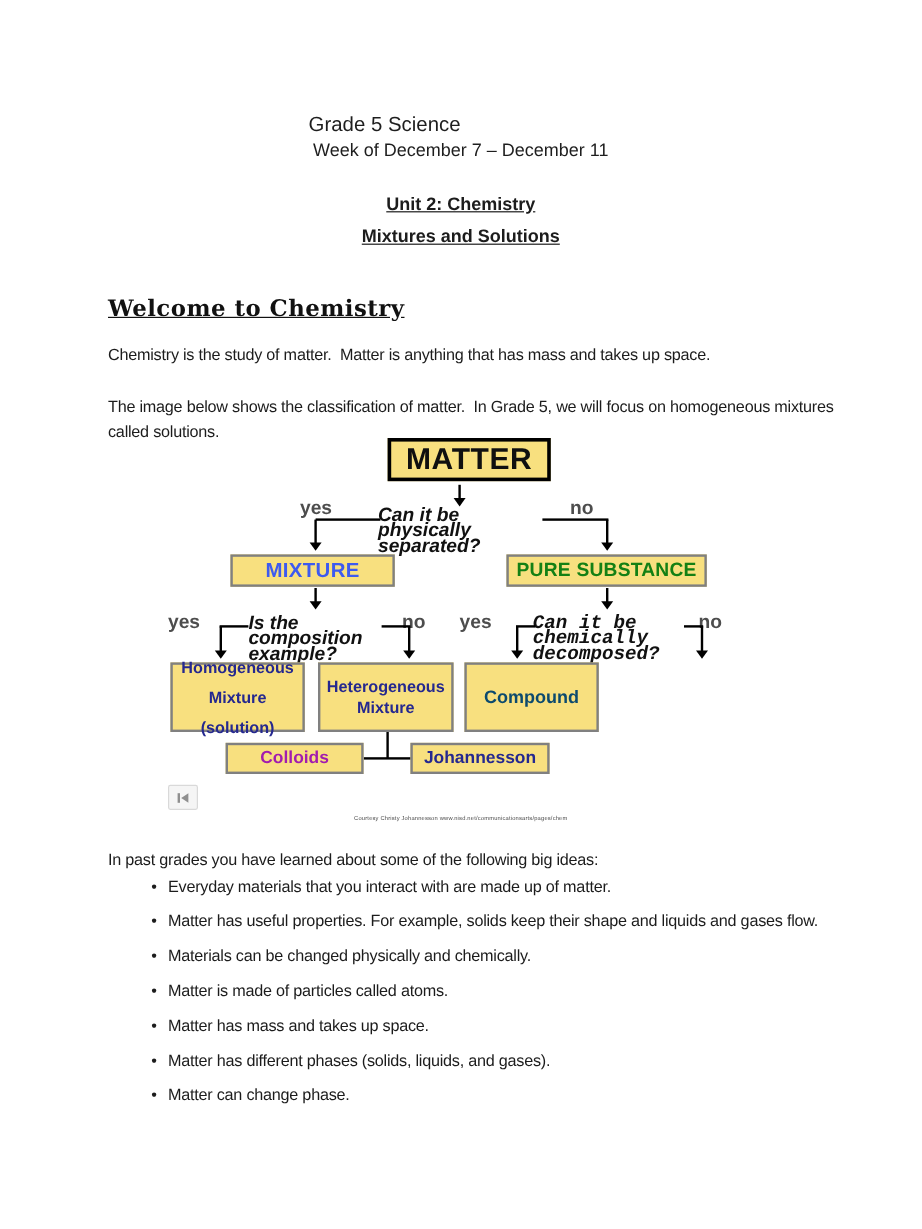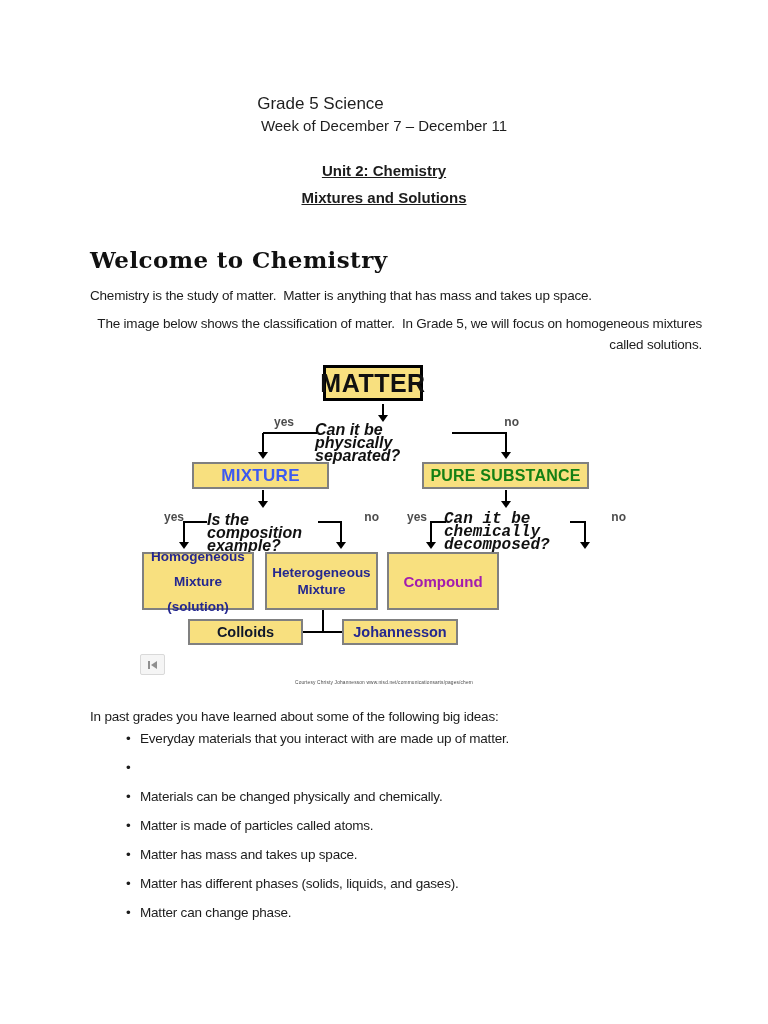--- a/index.html
+++ b/index.html
@@ -8,51 +8,51 @@
     font-family:"Liberation Sans",sans-serif;color:#1c1c1c;overflow:hidden;
   }
   
   .doc-header{position:absolute;left:0;top:0;width:768px;text-align:center;}
   .h-title{position:absolute;left:0;top:94px;width:641px;font-size:17px;color:#1e1e1e;}
   .h-sub{position:absolute;left:0;top:117px;width:768px;font-size:15px;color:#1e1e1e;}
   .h-unit{position:absolute;left:0;top:162px;width:768px;font-size:15px;font-weight:bold;text-decoration:underline;}
   .h-topic{position:absolute;left:0;top:189px;width:768px;font-size:15px;font-weight:bold;text-decoration:underline;}
   
   .sec-heading{position:absolute;left:90px;top:246px;font-family:"DejaVu Serif",serif;
-    font-size:23px;font-weight:bold;letter-spacing:.4px;color:#111;}
+    font-size:19px;font-weight:bold;letter-spacing:.4px;color:#111;text-decoration:underline;}
   .para{position:absolute;left:90px;width:612px;font-size:13.5px;letter-spacing:-.2px;
     line-height:21px;white-space:pre-wrap;color:#1c1c1c;}
   .p1{top:285px;}
-  .p2{top:313px;text-align:right;}
+  .p2{top:328px;}
   .lead{top:706px;}
   .bullets{position:absolute;left:90px;top:729px;width:620px;}
   .bullet-row{display:flex;height:29px;align-items:flex-start;}
   .bullet-dot{width:14px;margin-left:36px;font-size:13.5px;line-height:20px;}
   .bullet-text{font-size:13.5px;letter-spacing:-.2px;line-height:20px;white-space:pre-wrap;}
   
   .diagram{position:absolute;left:140px;top:363px;width:495px;height:315px;}
   .node{position:absolute;background:#F8E07F;border:2px solid #808080;box-sizing:border-box;
     display:flex;align-items:center;justify-content:center;text-align:center;
     white-space:pre-line;font-weight:bold;}
-  .matter{left:183px;top:2px;width:100px;height:36px;border:3px solid #000;
+  .matter{left:183px;top:2px;width:136px;height:36px;border:3px solid #000;
     font-size:25px;letter-spacing:.5px;color:#101010;}
   .mixture{left:52px;top:99px;width:137px;height:27px;font-size:17px;color:#3D5AF0;letter-spacing:.3px;}
   .pure{left:282px;top:99px;width:167px;height:27px;font-size:16px;color:#148014;letter-spacing:.2px;}
   .homo{left:2px;top:189px;width:112px;height:58px;font-size:13.5px;line-height:25px;color:#25288F;}
   .hetero{left:125px;top:189px;width:113px;height:58px;font-size:13.5px;line-height:17px;color:#25288F;}
-  .compound{left:247px;top:189px;width:112px;height:58px;font-size:15px;color:#a21caf;}
+  .compound{left:247px;top:189px;width:112px;height:58px;font-size:15px;color:#0c4a6e;}
   .element{left:368px;top:189px;width:115px;height:58px;font-size:15px;color:#148014;}
-  .colloids{left:48px;top:256px;width:115px;height:26px;font-size:14.5px;color:#0f172a;}
+  .colloids{left:48px;top:256px;width:115px;height:26px;font-size:14.5px;color:#a21caf;}
   .suspensions{left:202px;top:256px;width:116px;height:26px;font-size:14.5px;color:#25288F;}
   .q{position:absolute;font-size:16px;font-weight:bold;font-style:italic;line-height:13px;
     text-align:left;white-space:pre-line;color:#111;}
   .q1{left:175px;top:60px;width:140px;}
   .q2{left:67px;top:150px;width:110px;}
   .q3{left:304px;top:150px;width:130px;font-family:Liberation Mono, monospace;}
-  .yn{position:absolute;font-size:12px;font-weight:bold;color:#4D4D4D;text-align:right;width:44px;}
+  .yn{position:absolute;font-size:16px;font-weight:bold;color:#4D4D4D;text-align:left;width:44px;}
   .line{position:absolute;background:#000;}
   .ah{position:absolute;width:0;height:0;border-left:5px solid transparent;
     border-right:5px solid transparent;border-top:7px solid #000;}
   
   .navbtn{position:absolute;left:0;top:291px;width:23px;height:19px;background:#f5f5f5;
     border:1px solid #d9d9d9;border-radius:2px;display:flex;align-items:center;justify-content:center;cursor:pointer;}
   .nav-bar{width:2px;height:8px;background:#8f8f8f;margin-right:1px;}
   .nav-tri{width:0;height:0;border-top:4px solid transparent;border-bottom:4px solid transparent;
     border-right:6px solid #8f8f8f;}
   .caption{position:absolute;left:0;top:680px;width:768px;text-align:center;font-size:6px;
@@ -144,20 +144,21 @@
 
 <div class="para lead">In past grades you have learned about some of the following big ideas:</div>
 
 <div class="bullets">
   <div class="bullet-row">
     <span class="bullet-dot">•</span>
     <span class="bullet-text">Everyday materials that you interact with are made up of matter.</span>
   </div>
   <div class="bullet-row">
     <span class="bullet-dot">•</span>
+    <span class="bullet-text">Matter has useful properties. For example, solids keep their shape and liquids and gases flow.</span>
   </div>
   <div class="bullet-row">
     <span class="bullet-dot">•</span>
     <span class="bullet-text">Materials can be changed physically and chemically.</span>
   </div>
   <div class="bullet-row">
     <span class="bullet-dot">•</span>
     <span class="bullet-text">Matter is made of particles called atoms.</span>
   </div>
   <div class="bullet-row">

